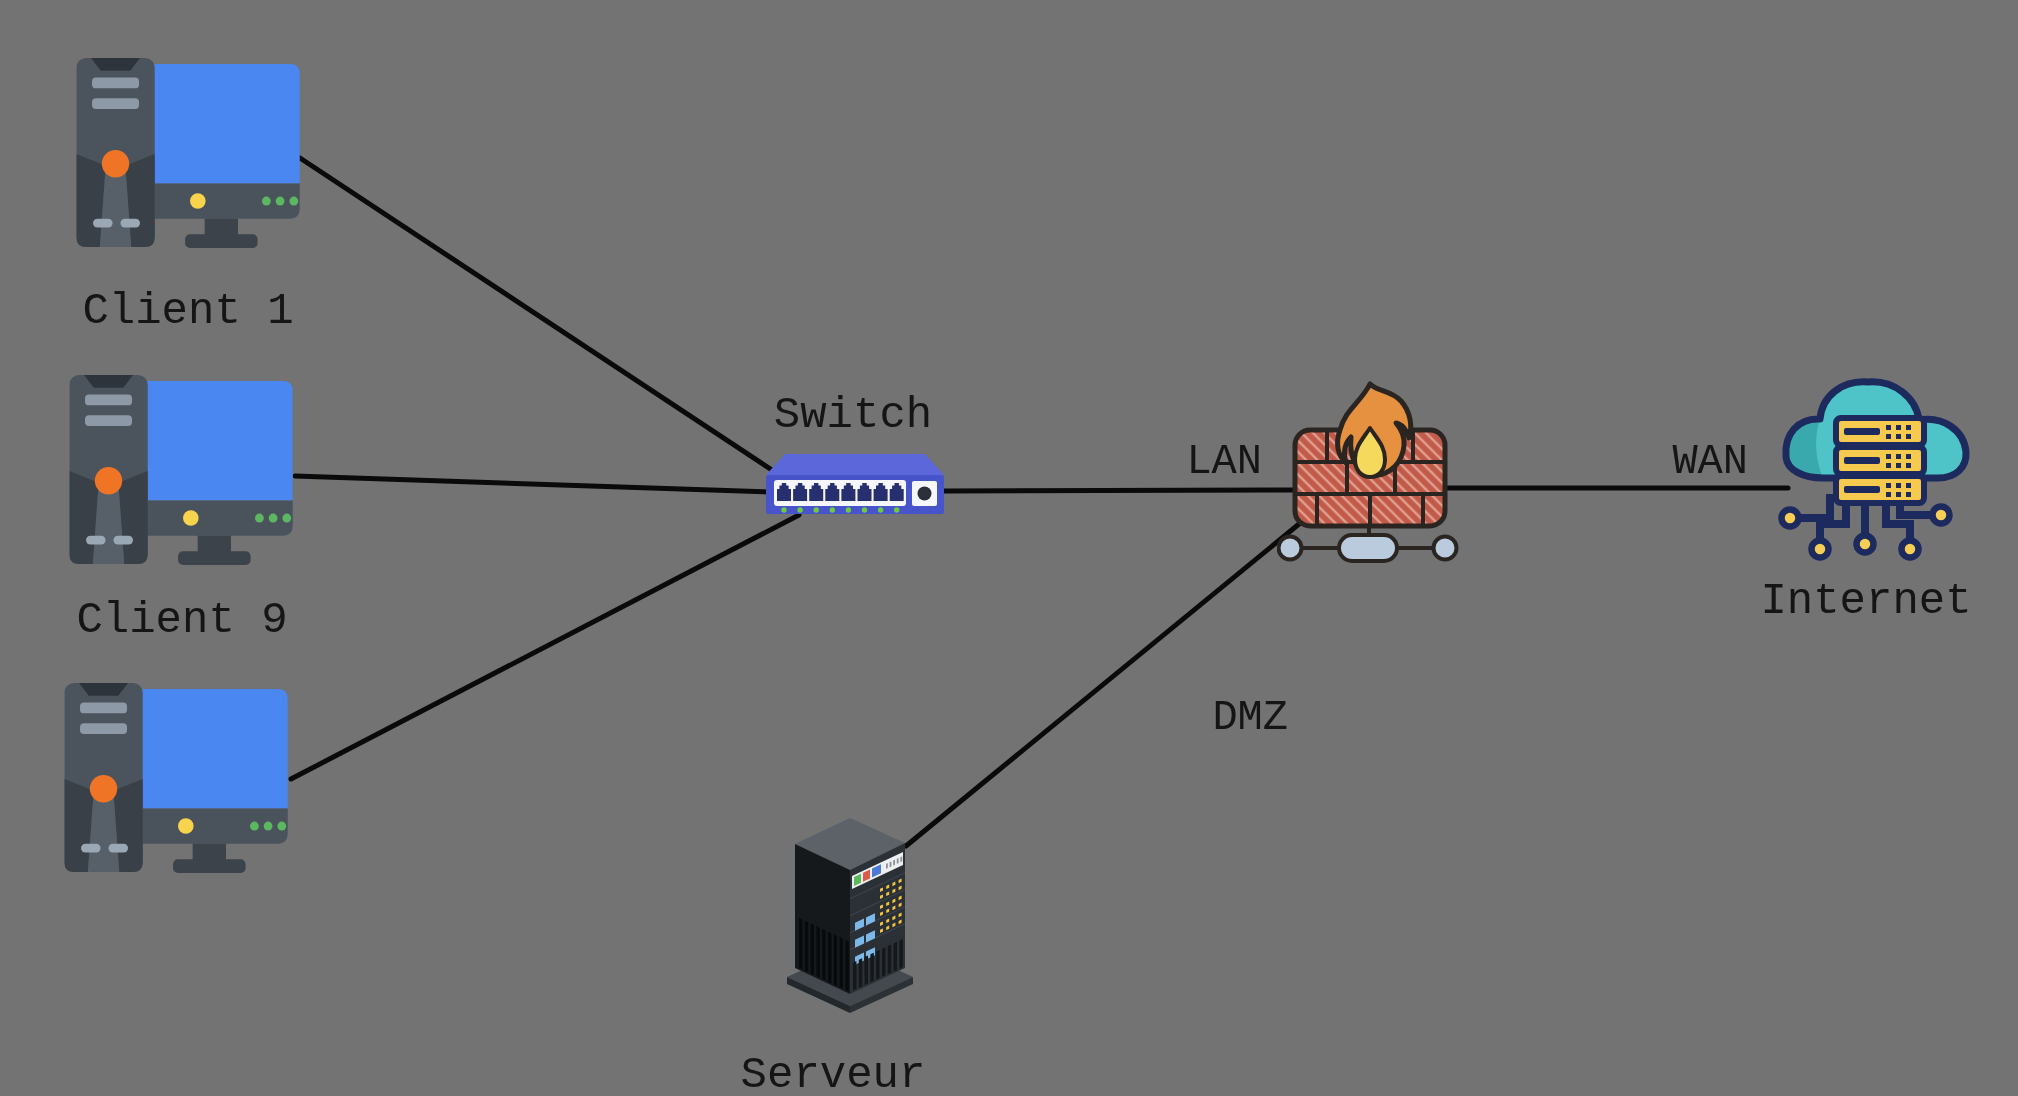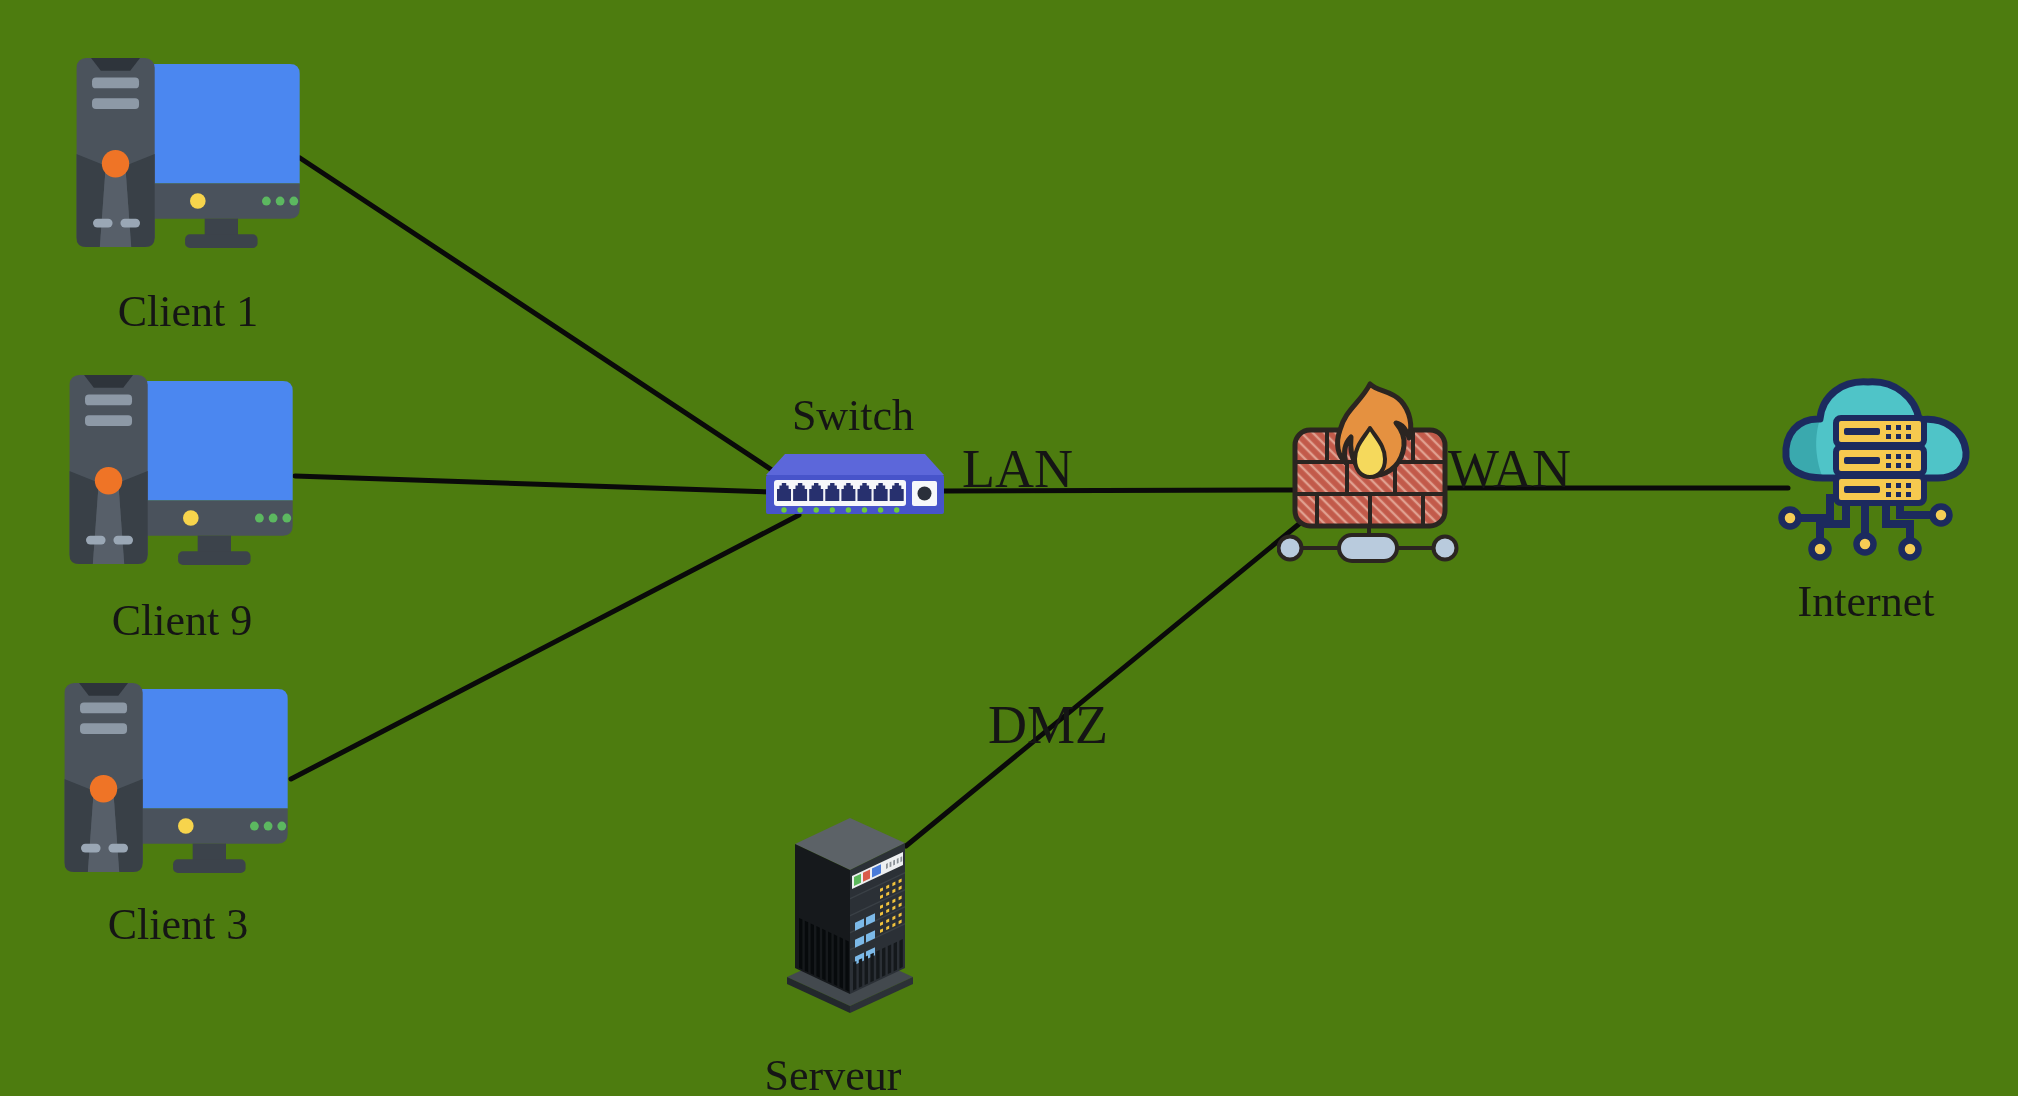--- a/index.html
+++ b/index.html
@@ -1,28 +1,28 @@
 <!DOCTYPE html>
 <html><head>
 <meta charset="utf-8">
 <style>
   html,body { margin:0; padding:0; background:#ffffff; }
   .canvas {
-    position:relative; width:2018px; height:1096px; background:#4d7c0f;
-    font-family:Liberation Serif, serif; overflow:hidden;
+    position:relative; width:2018px; height:1096px; background:#737373;
+    font-family:Liberation Mono, monospace; overflow:hidden;
   }
   .wires { position:absolute; left:0; top:0; width:2018px; height:1096px; }
   .node, .icon, .lbl, .edge-lbl { position:absolute; }
   .lbl {
     width:340px; text-align:center; transform:translateX(-50%);
     font-size:44px; color:#151515; white-space:nowrap;
   }
   .edge-lbl {
-    width:300px; text-align:left; transform:translateX(-50%);
-    font-size:54px; color:#151515; white-space:nowrap;
+    width:300px; text-align:right; transform:translateX(-50%);
+    font-size:42px; color:#151515; white-space:nowrap;
   }
   svg.icon { display:block; }
   .defs-holder { position:absolute; width:0; height:0; overflow:hidden; }
 
   
   #ic-client1 { left:75px;  top:58px;  width:228px; height:192px; }
   #ic-client2 { left:68px;  top:375px; width:228px; height:192px; }
   #ic-client3 { left:63px;  top:683px; width:228px; height:192px; }
   #ic-switch  { left:762px; top:454px; width:186px; height:62px; }
   #ic-pfsense { left:1277px;top:380px; width:185px; height:188px; }
@@ -284,21 +284,20 @@
   <div class="lbl" id="lb-client1">Client 1</div>
 
   <svg class="icon" id="ic-client2" viewBox="0 0 230 196">
       <use href="#sym-computer"></use>
     </svg>
   <div class="lbl" id="lb-client2">Client 9</div>
 
   <svg class="icon" id="ic-client3" viewBox="0 0 230 196">
       <use href="#sym-computer"></use>
     </svg>
-  <div class="lbl" id="lb-client3">Client 3</div>
 
   <svg class="icon" id="ic-switch" viewBox="0 0 186 62">
       <use href="#sym-switch"></use>
     </svg>
   <div class="lbl" id="lb-switch">Switch</div>
 
   <svg class="icon" id="ic-pfsense" viewBox="0 0 185 188">
       <use href="#sym-firewall"></use>
     </svg>
 

